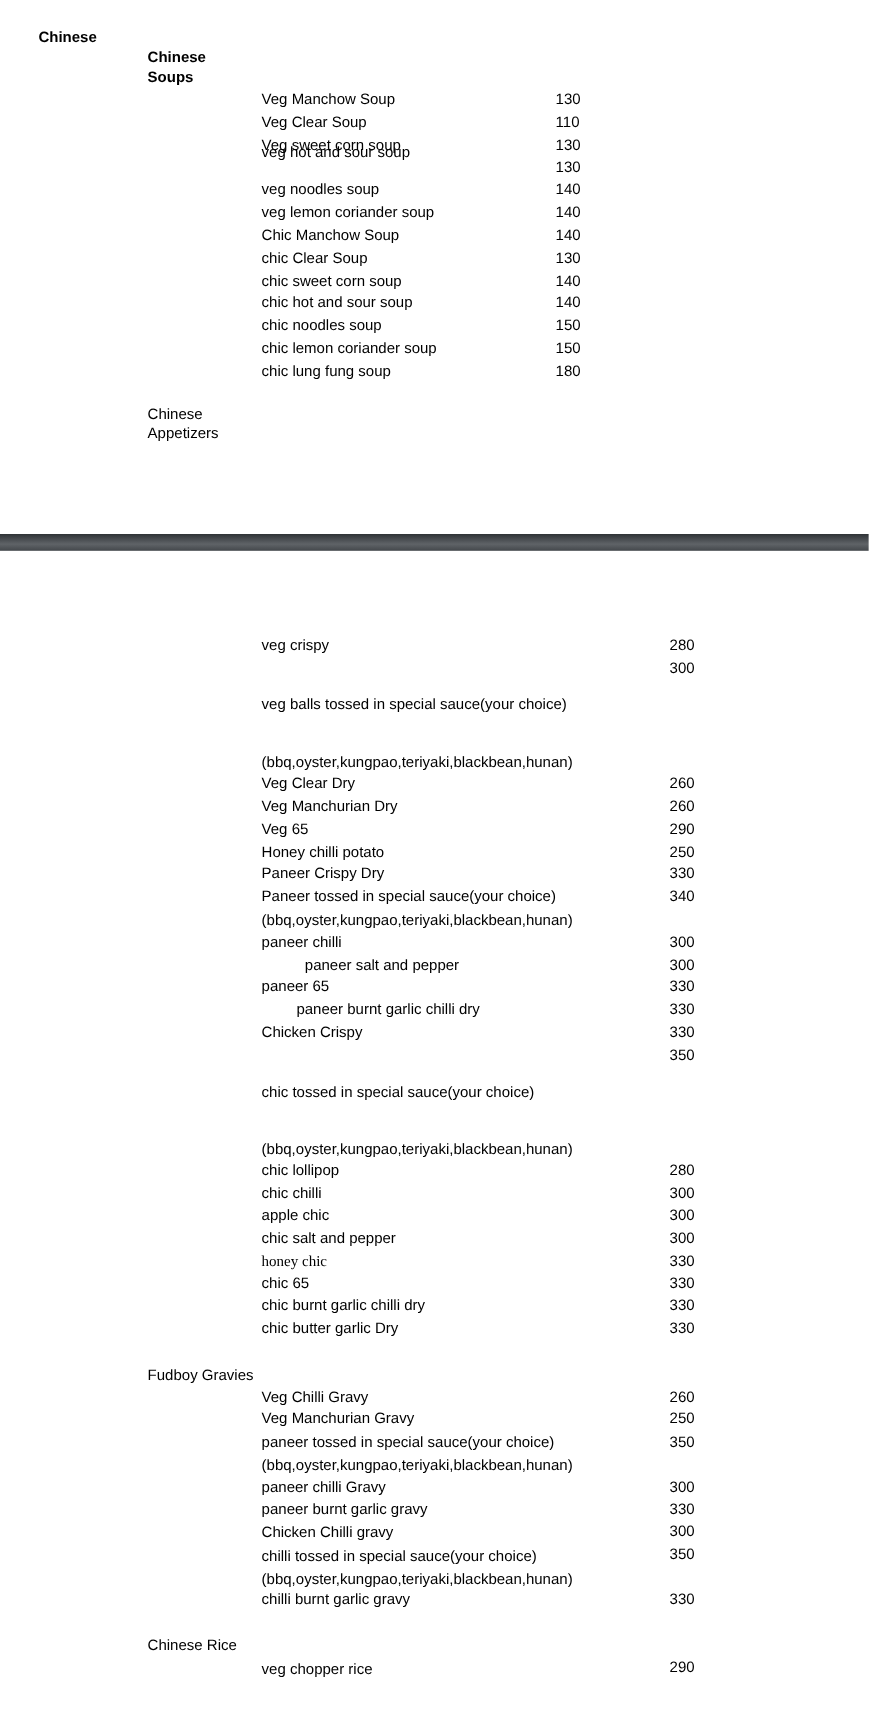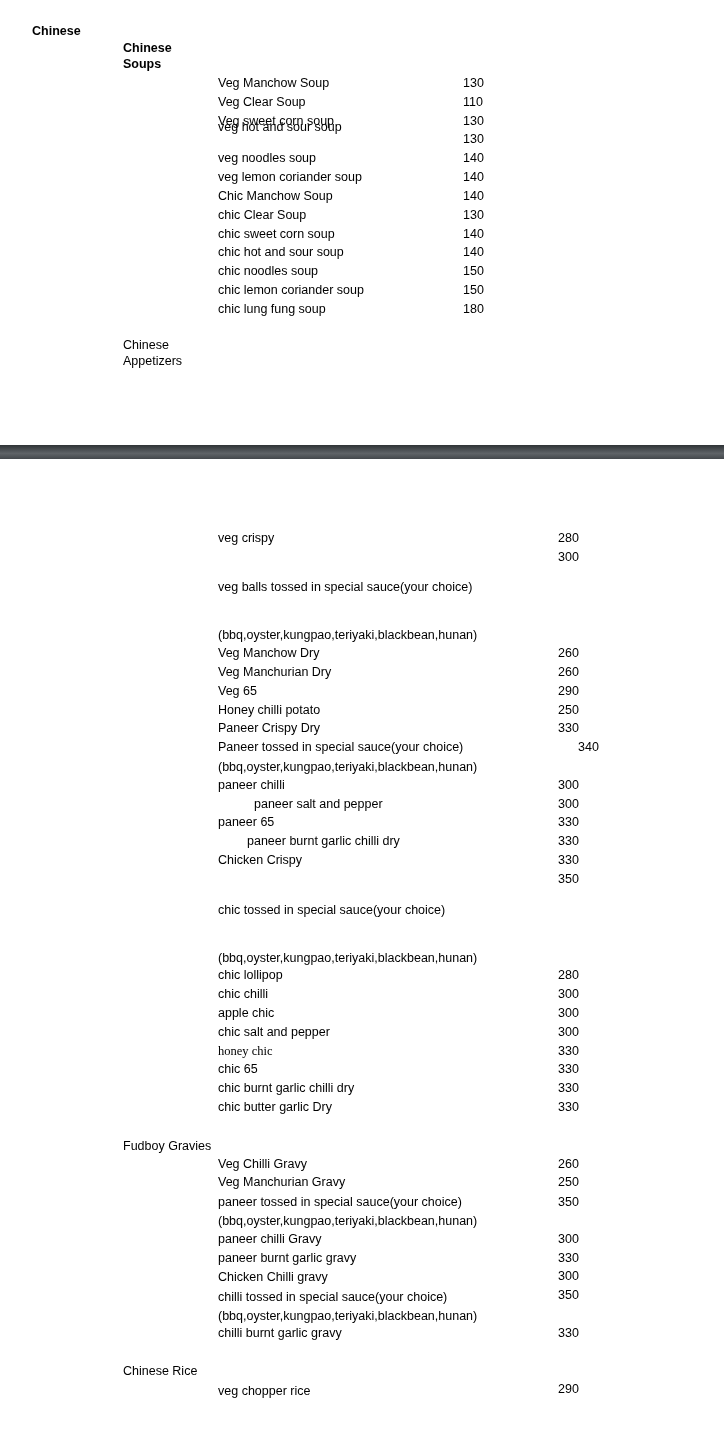--- a/index.html
+++ b/index.html
@@ -53,32 +53,32 @@
 
 <div class="page-break"></div>
 
 <div>
   <div>
     <div class="t" style="left:218px;top:531px;">veg crispy</div>
     <div class="t" style="left:558px;top:531px;">280</div>
     <div class="t" style="left:558px;top:550px;">300</div>
     <div class="t" style="left:218px;top:580px;">veg balls tossed in special sauce(your choice)</div>
     <div class="t" style="left:218px;top:628px;">(bbq,oyster,kungpao,teriyaki,blackbean,hunan)</div>
-    <div class="t" style="left:218px;top:646px;">Veg Manchow Dry</div>
+    <div class="t" style="left:218px;top:646px;">Veg Clear Dry</div>
     <div class="t" style="left:558px;top:646px;">260</div>
     <div class="t" style="left:218px;top:665px;">Veg Manchurian Dry</div>
     <div class="t" style="left:558px;top:665px;">260</div>
     <div class="t" style="left:218px;top:684px;">Veg 65</div>
     <div class="t" style="left:558px;top:684px;">290</div>
     <div class="t" style="left:218px;top:703px;">Honey chilli potato</div>
     <div class="t" style="left:558px;top:703px;">250</div>
     <div class="t" style="left:218px;top:721px;">Paneer Crispy Dry</div>
     <div class="t" style="left:558px;top:721px;">330</div>
     <div class="t" style="left:218px;top:740px;">Paneer tossed in special sauce(your choice)</div>
-    <div class="t" style="left:578px;top:740px;">340</div>
+    <div class="t" style="left:558px;top:740px;">340</div>
     <div class="t" style="left:218px;top:760px;">(bbq,oyster,kungpao,teriyaki,blackbean,hunan)</div>
     <div class="t" style="left:218px;top:778px;">paneer chilli</div>
     <div class="t" style="left:558px;top:778px;">300</div>
     <div class="t" style="left:218px;top:797px;padding-left:36px;">paneer salt and pepper</div>
     <div class="t" style="left:558px;top:797px;">300</div>
     <div class="t" style="left:218px;top:815px;">paneer 65</div>
     <div class="t" style="left:558px;top:815px;">330</div>
     <div class="t" style="left:218px;top:834px;padding-left:29px;">paneer burnt garlic chilli dry</div>
     <div class="t" style="left:558px;top:834px;">330</div>
     <div class="t" style="left:218px;top:853px;">Chicken Crispy</div>

